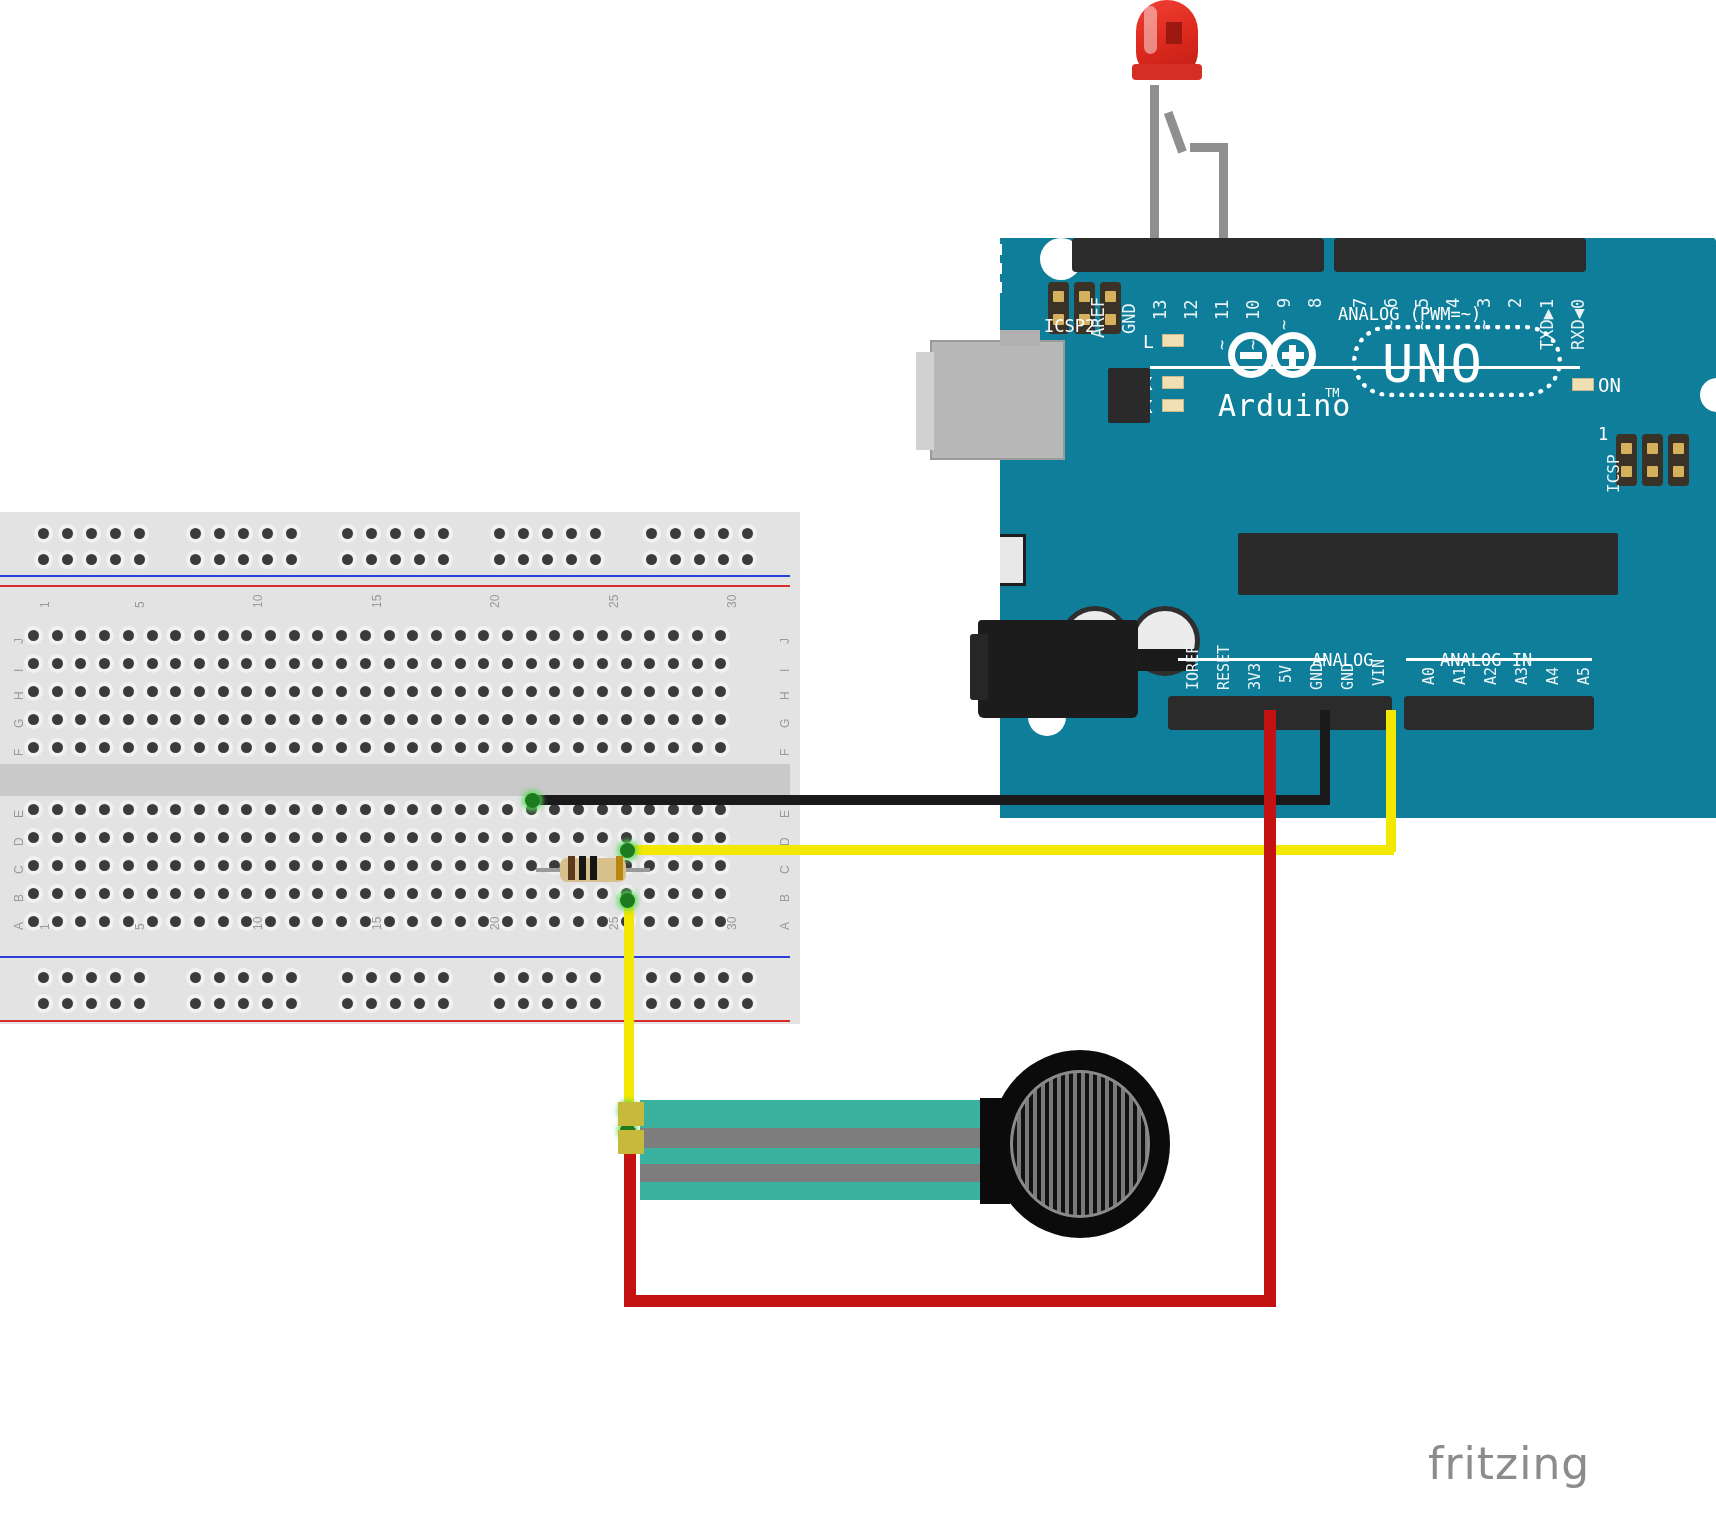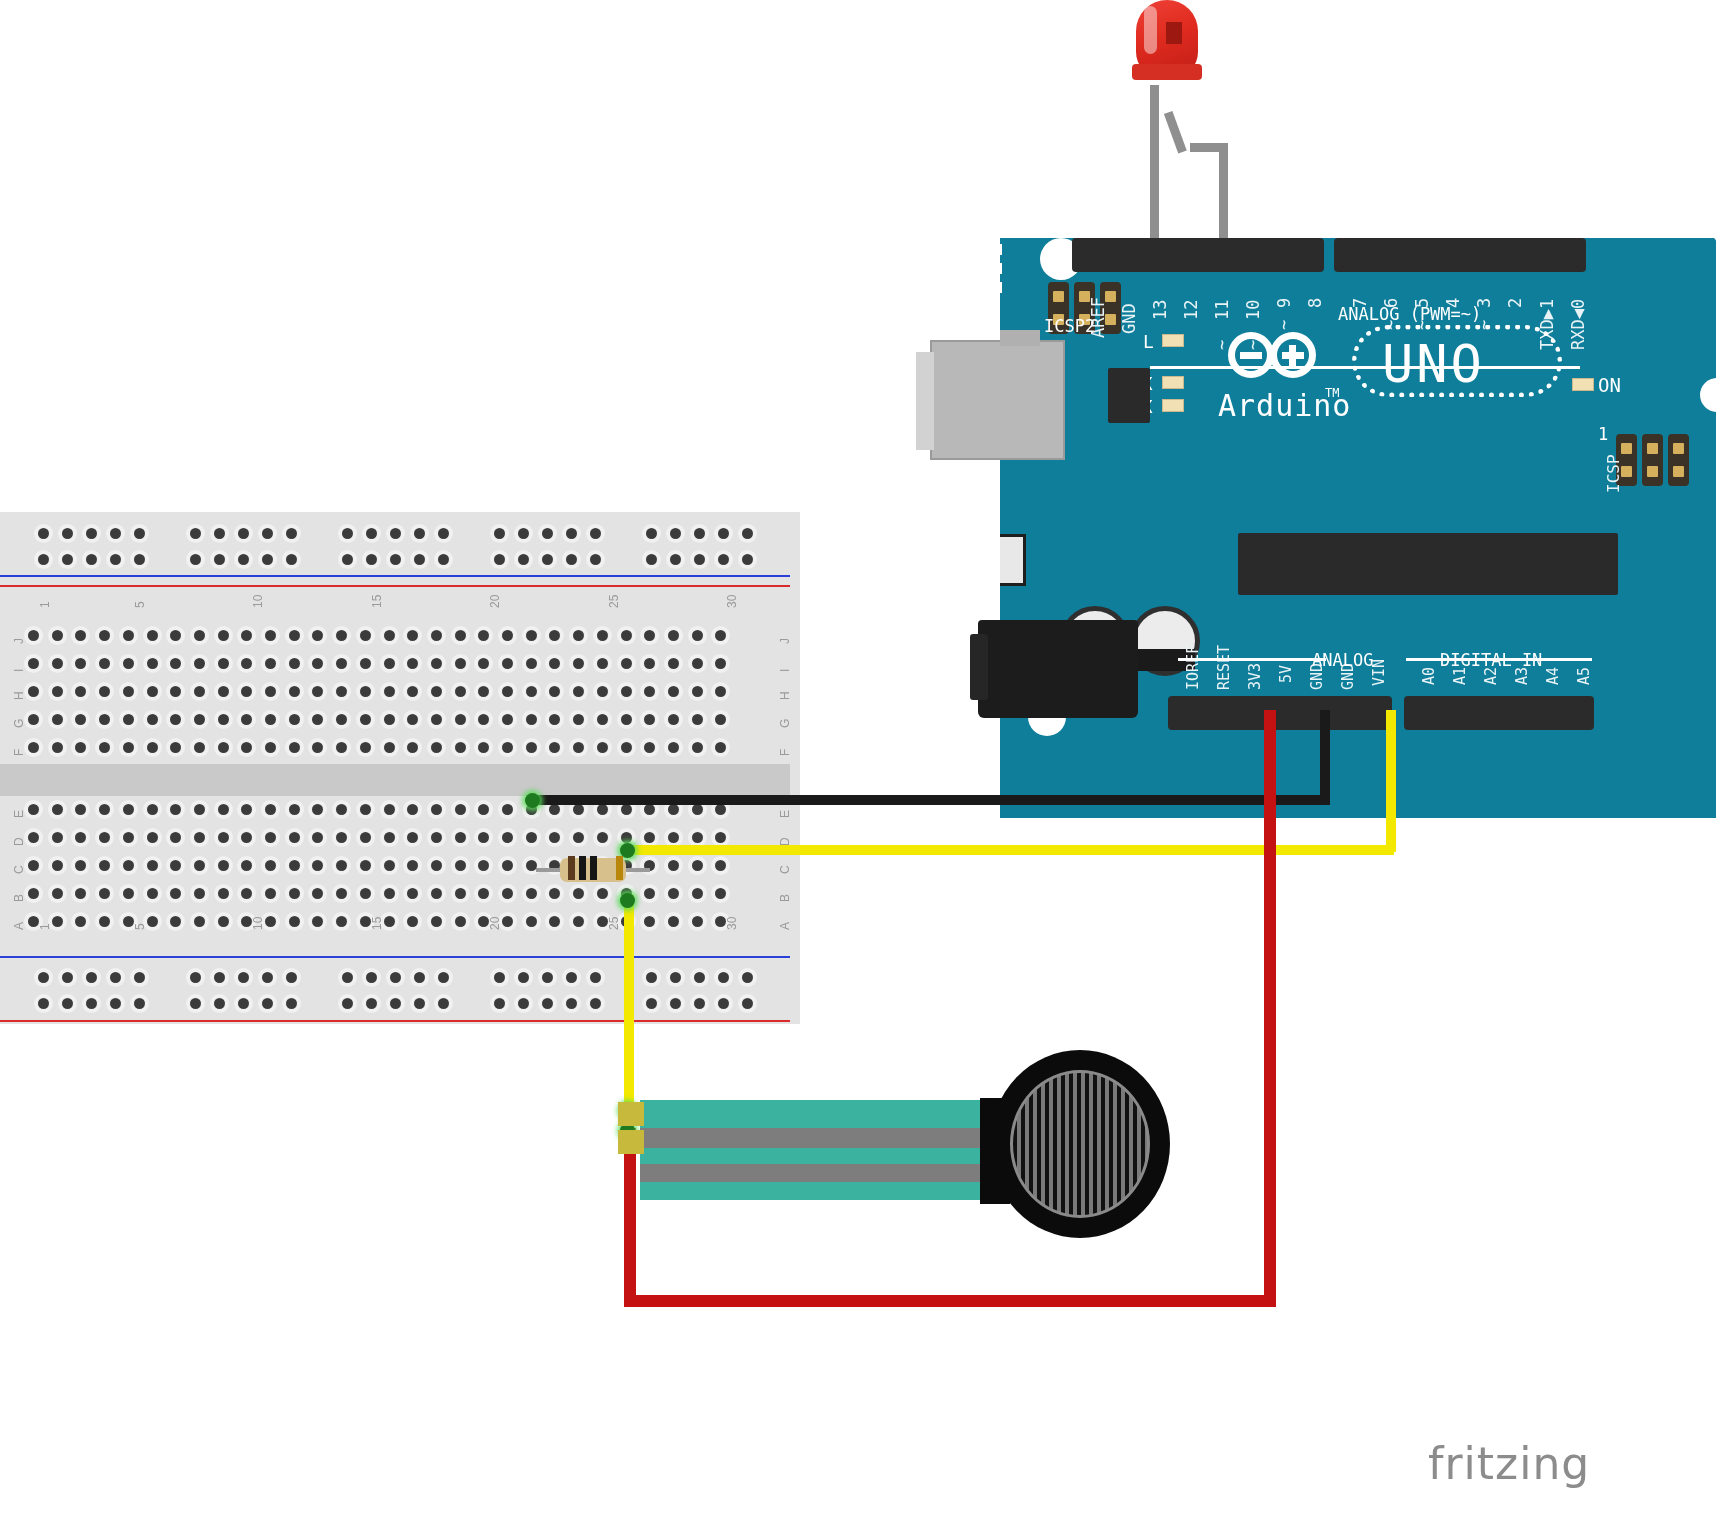--- a/index.html
+++ b/index.html
@@ -405,21 +405,21 @@
       <div class="pin"></div>
     </div>
     <div class="abs pinlabel" style="left:420px; top:447px; font-size:15px;">A0</div>
     <div class="abs pinlabel" style="left:451px; top:447px; font-size:15px;">A1</div>
     <div class="abs pinlabel" style="left:482px; top:447px; font-size:15px;">A2</div>
     <div class="abs pinlabel" style="left:513px; top:447px; font-size:15px;">A3</div>
     <div class="abs pinlabel" style="left:544px; top:447px; font-size:15px;">A4</div>
     <div class="abs pinlabel" style="left:575px; top:447px; font-size:15px;">A5</div>
 
     <div class="abs whiteline" style="left:406px; top:420px; width:186px;"></div>
-    <div class="abs boardtext" style="left:440px; top:412px; font-size:17px;">DIGITAL IN</div>
+    <div class="abs boardtext" style="left:440px; top:412px; font-size:17px;">ANALOG IN</div>
   </div>
 
   <div class="abs" id="usb-port" style="left:930px; top:340px; width:135px; height:120px;">
     <div class="lip" style="left:-16px; top:10px; width:18px; height:98px; background:#d2d2d2;"></div>
   </div>
   <div class="abs" style="left:1000px; top:330px; width:40px; height:16px; background:#b0b0b0;"></div>
 
   <div class="abs" id="power-jack" style="left:978px; top:620px; width:160px; height:98px;">
     <div class="front" style="left:-8px; top:14px; width:18px; height:66px; background:#262626;"></div>
   </div>

